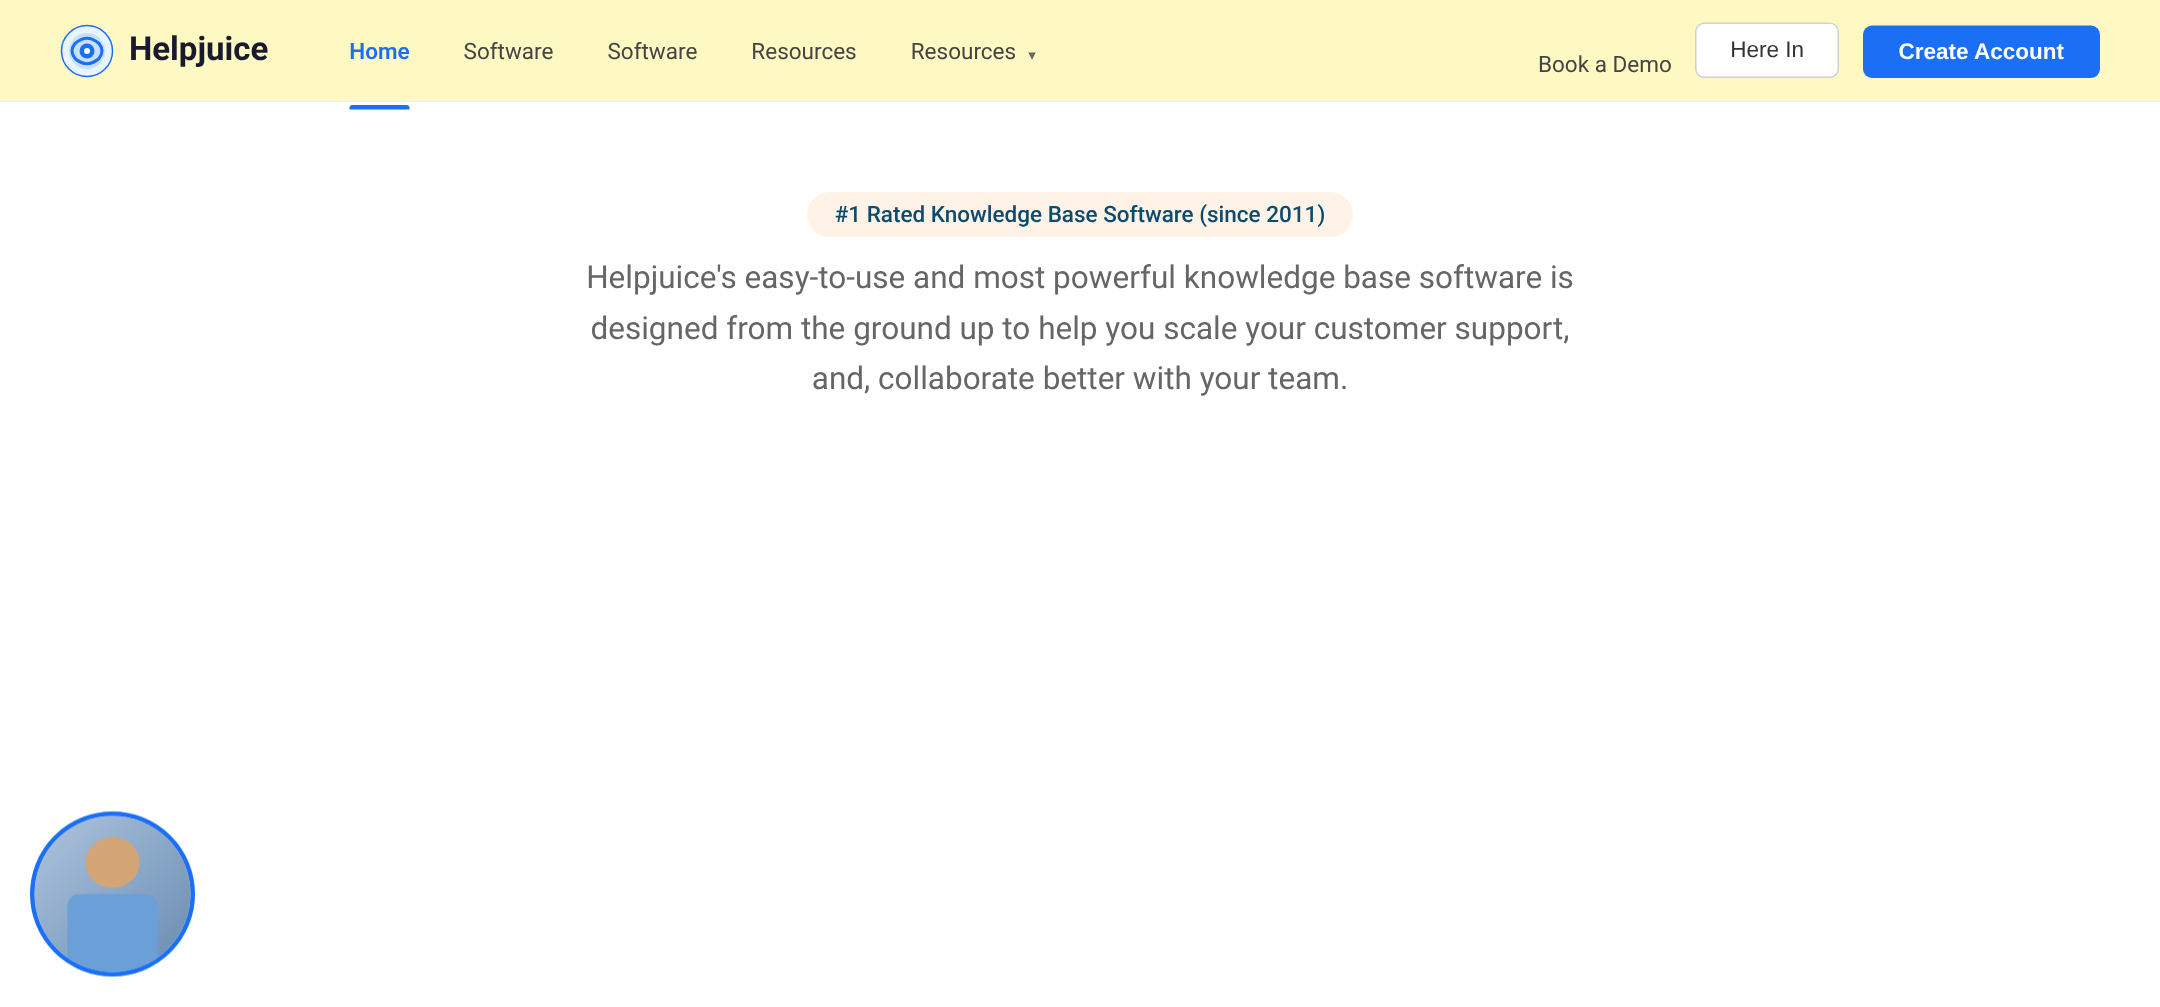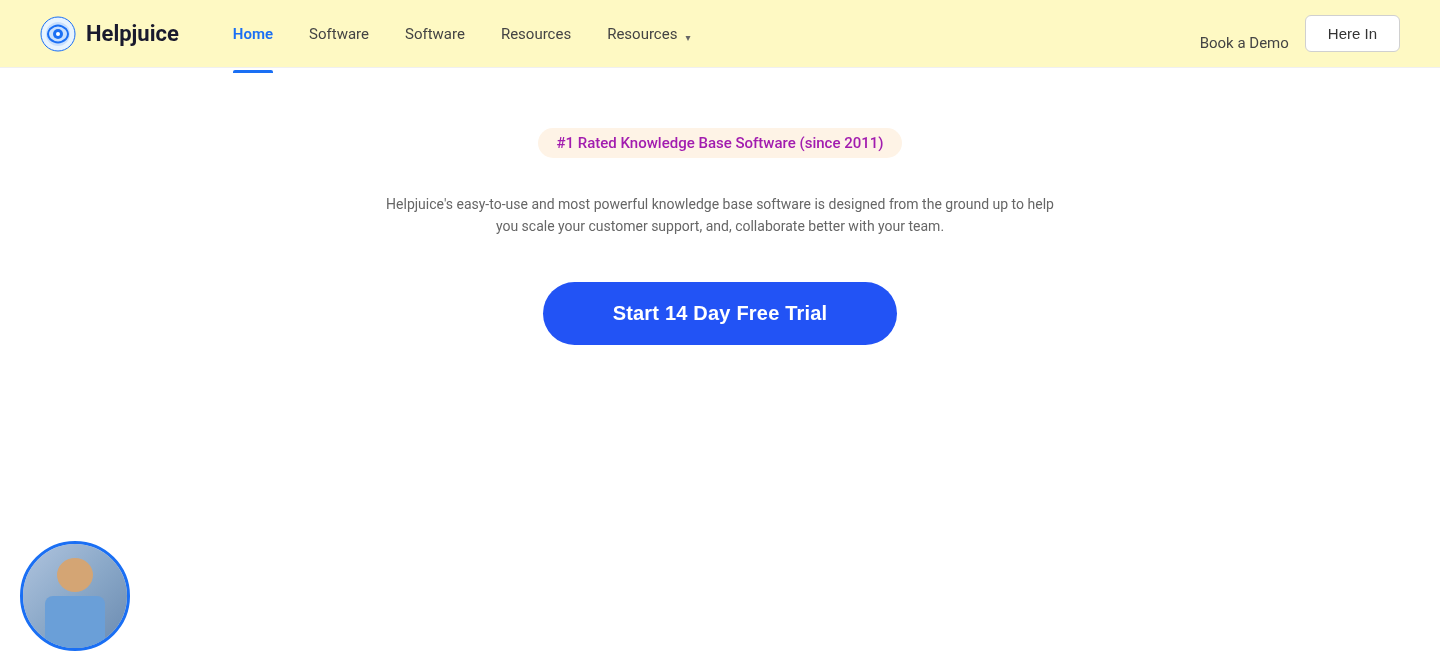--- a/index.html
+++ b/index.html
@@ -135,40 +135,40 @@
       flex-direction: column;
       align-items: center;
       text-align: center;
       padding: 60px 200px 60px;
       position: relative;
     }
 
     .badge {
       display: inline-block;
       background: #fef3e6;
-      color: #a21caf;
+      color: #0c4a6e;
       padding: 6px 18px;
       border-radius: 20px;
       font-size: 15px;
       font-weight: 500;
-      margin-bottom: 35px;
+      margin-bottom: 12px;
     }
 
     .hero-title {
       font-size: 72px;
       font-weight: 900;
       line-height: 1.1;
       color: #111111;
       margin-bottom: 28px;
       max-width: 980px;
       letter-spacing: -1px;
     }
 
     .hero-subtitle {
-      font-size: 14px;
+      font-size: 21px;
       color: #666;
       line-height: 1.6;
       max-width: 680px;
       margin-bottom: 44px;
     }
 
     .cta-btn {
       padding: 20px 70px;
       background: #2253f5;
       color: #ffffff;
@@ -252,27 +252,27 @@
       <a class="nav-link nav-link-resources" href="#">
         <span>Resources</span>
         <span class="chevron-icon">▾</span>
       </a>
     </div>
   </div>
 
   <div class="navbar-right">
     <a class="book-demo-link" href="#">Book a Demo</a>
     <button class="sign-in-btn">Here In</button>
+    <button class="create-account-btn">Create Account</button>
   </div>
 </nav>
 
 <section class="hero">
   <span class="badge">#1 Rated Knowledge Base Software (since 2011)</span>
   <p class="hero-subtitle">Helpjuice's easy-to-use and most powerful knowledge base software is designed from the ground up to help you scale your customer support, and, collaborate better with your team.</p>
-  <button class="cta-btn">Start 14 Day Free Trial</button>
 </section>
 
 <div class="avatar-container">
   <div class="avatar-placeholder">
     <div class="person-figure">
       <div class="person-head"></div>
       <div class="person-body"></div>
     </div>
   </div>
 </div>

